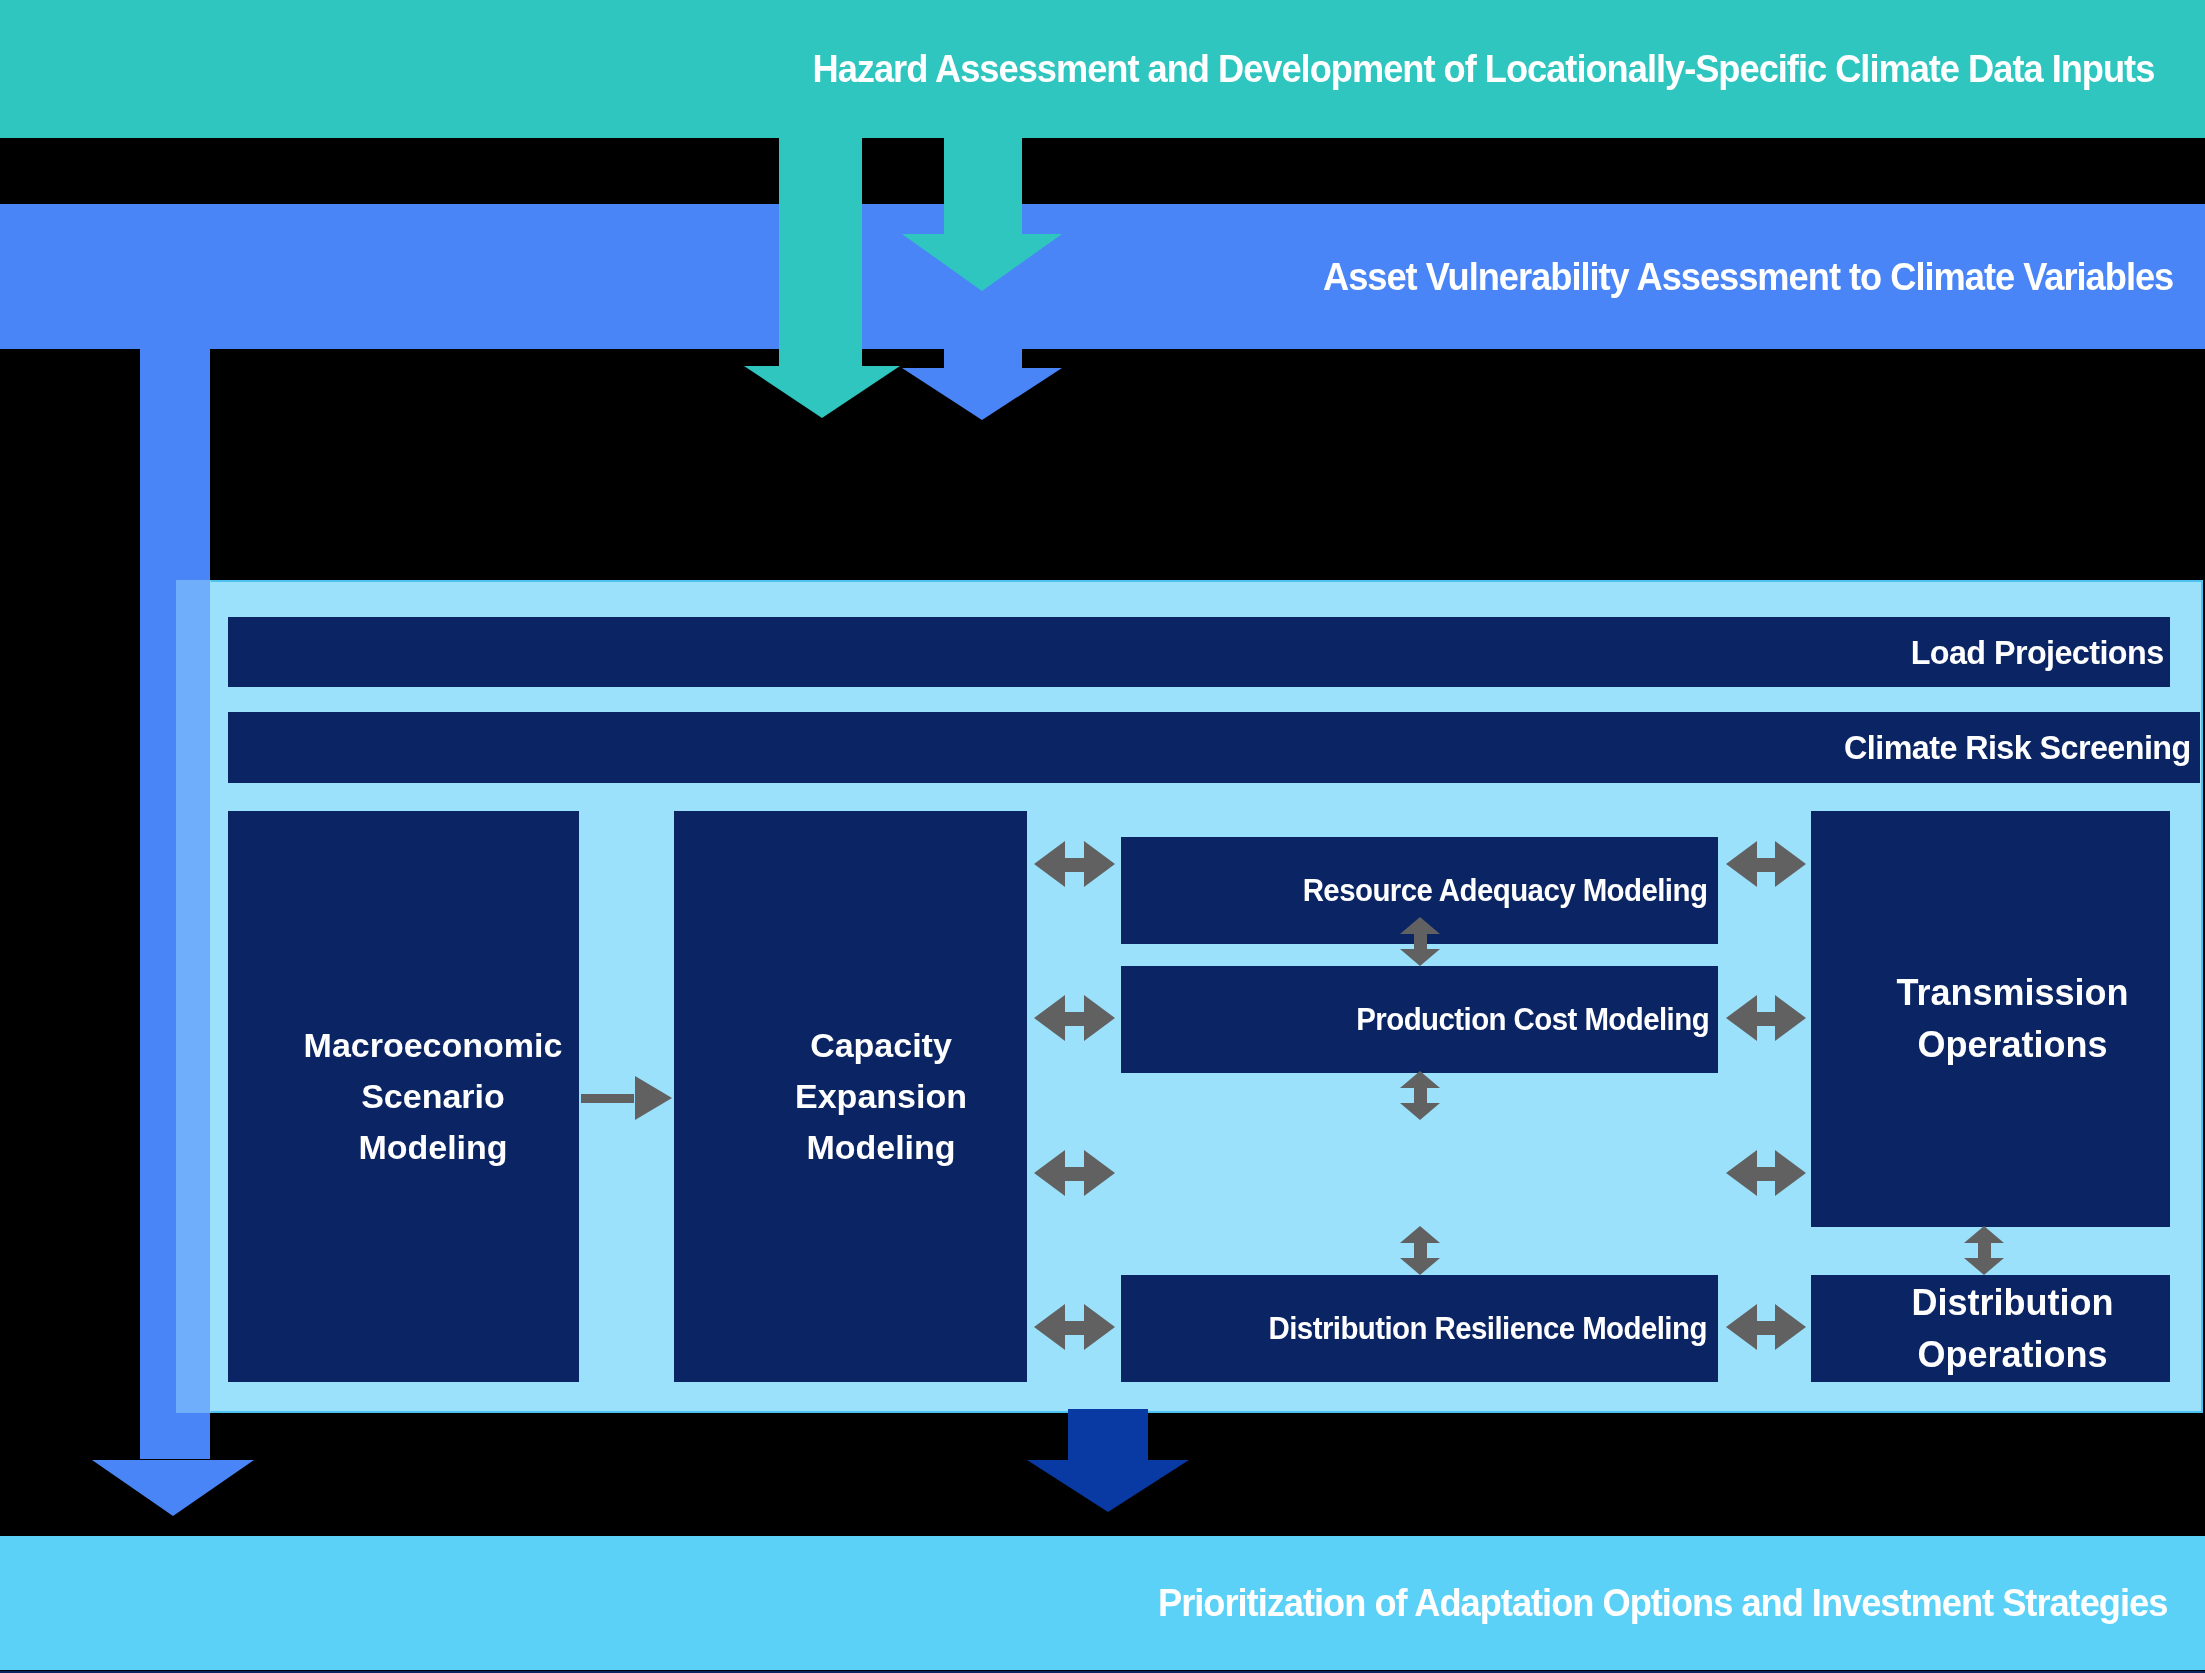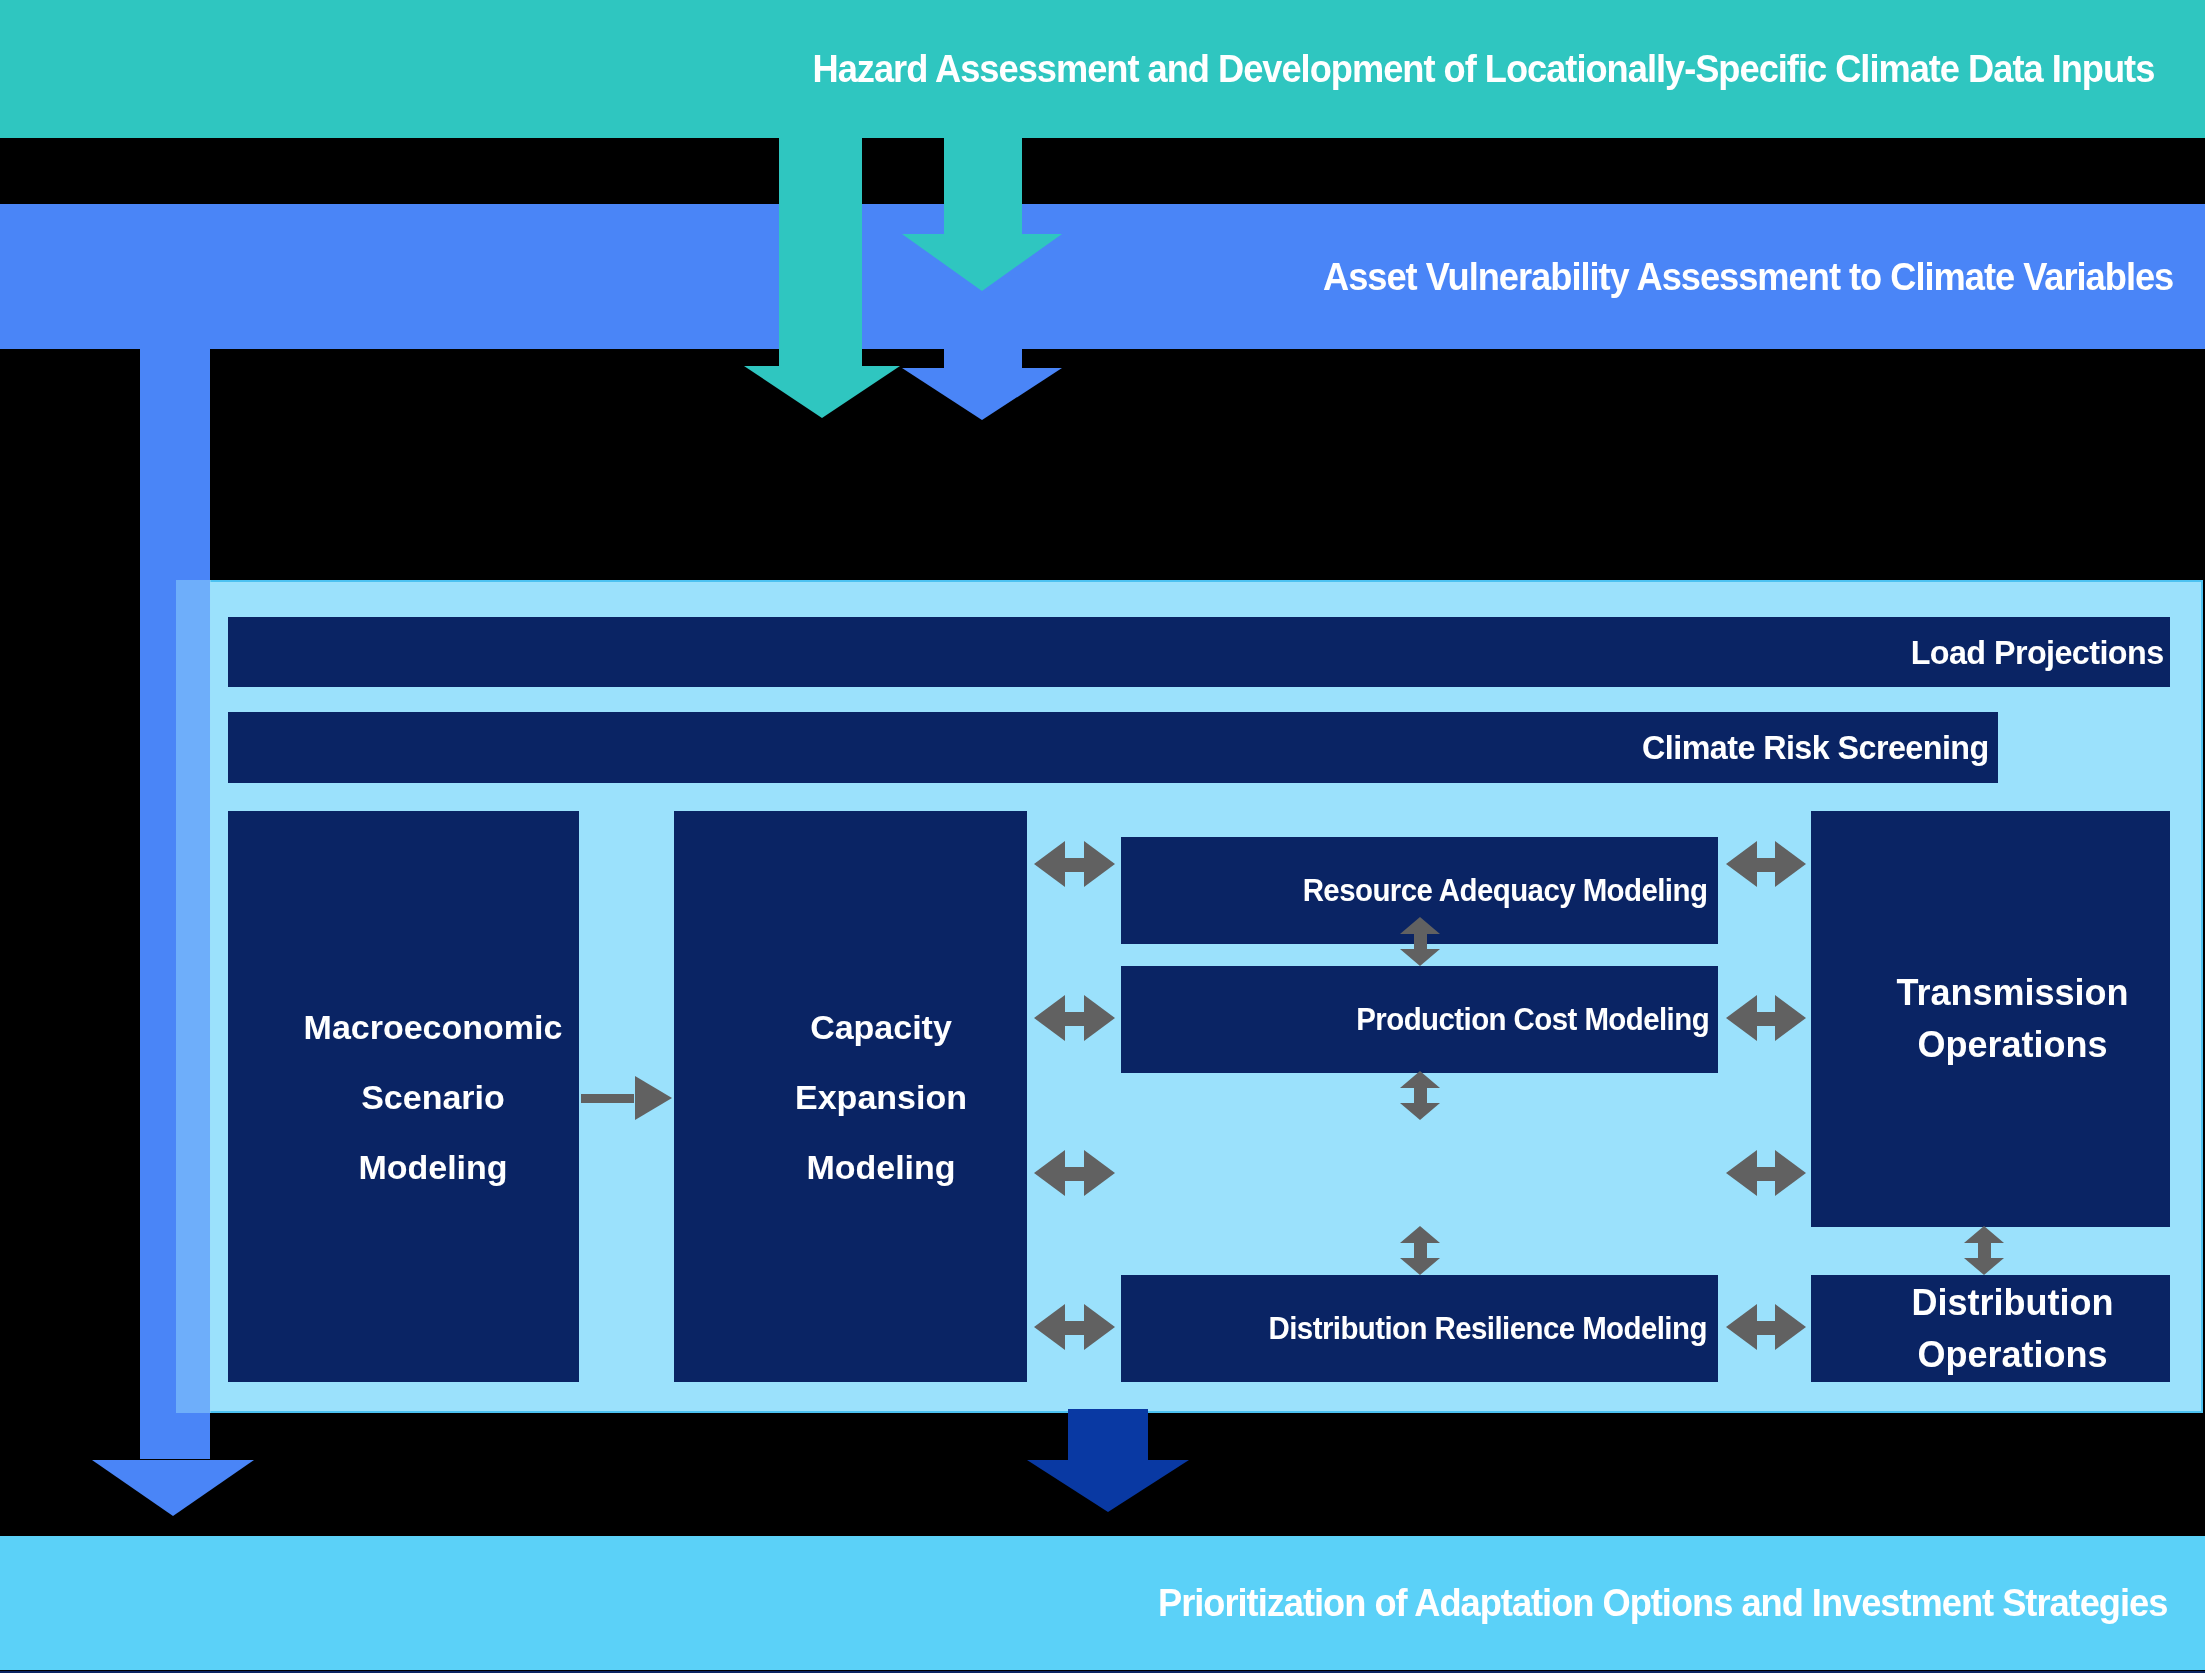--- a/index.html
+++ b/index.html
@@ -3,21 +3,21 @@
 <meta charset="utf-8">
 <style>
   html,body{margin:0;padding:0;background:#000;}
   .stage{position:relative;width:2205px;height:1674px;background:#000;overflow:hidden;
          font-family:"Liberation Sans",sans-serif;color:#fff;}
   .abs{position:absolute;}
   .flex{display:flex;align-items:center;justify-content:flex-end;text-align:center;}
   .banner-text{font-size:39px;font-weight:700;letter-spacing:-1.1px;transform:scaleX(0.93);white-space:nowrap;}
   .rowbar-text{font-size:34px;font-weight:700;letter-spacing:-0.6px;transform:scaleX(0.95);white-space:nowrap;}
   .cbar-text{font-size:31px;font-weight:700;letter-spacing:-0.6px;transform:scaleX(0.95);white-space:nowrap;}
-  .box-text{font-size:34px;font-weight:700;line-height:70px;}
+  .box-text{font-size:34px;font-weight:700;line-height:51px;}
   .ops-text{font-size:36px;font-weight:700;line-height:52px;}
   .teal{background:#2FC6C0;}
   .blue{background:#4A85F7;}
   .royal{background:#0939A3;}
   .navy{background:#0A2464;}
   .lightblue{background:#5BD1F8;}
   .container-box{background:#9BE1FC;border:2.8px solid #4CC2F1;box-sizing:border-box;}
   
   .head-down{width:0;height:0;}
   
@@ -53,21 +53,21 @@
     <div class="banner-text">Prioritization of Adaptation Options and Investment Strategies</div>
   </div>
   <div class="abs navy" style="left:0;top:1671px;width:2205px;height:3.4px;"></div>
 
   <div class="abs container-box" style="left:176px;top:580px;width:2027px;height:833px;"></div>
 
   <div class="abs navy flex" style="left:228px;top:617px;width:1942px;height:70px;">
     <div class="rowbar-text">Load Projections</div>
   </div>
 
-  <div class="abs navy flex" style="left:228px;top:712px;width:1770px;height:71px;">
+  <div class="abs navy flex" style="left:228px;top:712px;width:1972px;height:71px;">
     <div class="rowbar-text">Climate Risk Screening</div>
   </div>
 
   <div class="abs navy flex" style="left:228px;top:811px;width:351px;height:571px;">
     <div class="box-text" style="width:292px;">Macroeconomic Scenario Modeling</div>
   </div>
 
   <div class="abs navy flex" style="left:674px;top:811px;width:353px;height:571px;">
     <div class="box-text" style="width:292px;">Capacity Expansion Modeling</div>
   </div>

